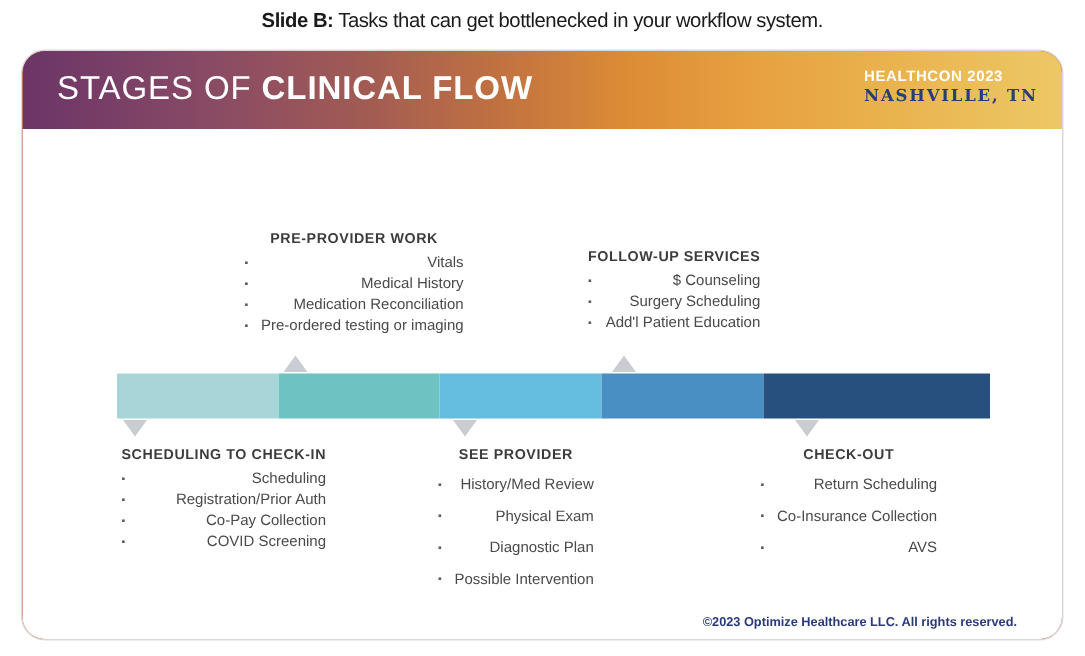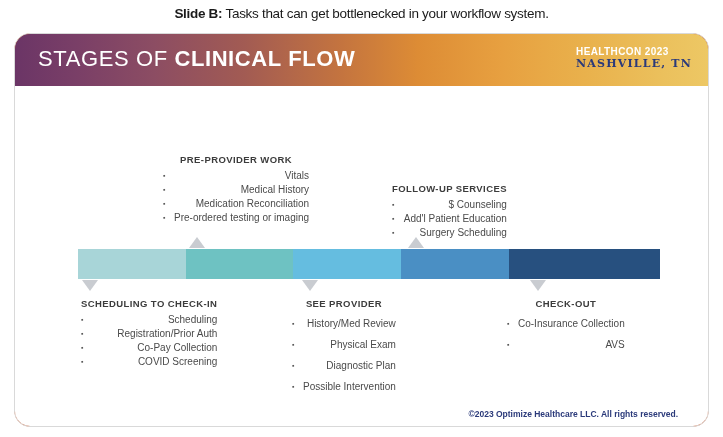--- a/index.html
+++ b/index.html
@@ -145,21 +145,21 @@
     top: 0;
     font-size: 7px;
     color: #5a5a5a;
     line-height: 14px;
   }
   .bullets.loose li { line-height: 21px; }
   .bullets.loose li::before { line-height: 21px; }
 
   
   #blk-pre       { left: 148px; top: 68px; }
-  #blk-followup  { left: 377px; top: 97px; }
+  #blk-followup  { left: 377px; top: 80px; }
   #blk-sched     { left: 66px;  top: 212px; }
   #blk-see       { left: 277px; top: 212px; }
   #blk-checkout  { left: 492px; top: 212px; }
 
   
   .stage-bar {
     position: absolute;
     left: 63px;
     top: 163px;
     width: 582px;
@@ -224,22 +224,22 @@
         <li>Medical History</li>
         <li>Medication Reconciliation</li>
         <li>Pre-ordered testing or imaging</li>
       </ul>
     </div>
 
     <div class="block" id="blk-followup">
       <div class="block-title">FOLLOW-UP SERVICES</div>
       <ul class="bullets">
         <li>$ Counseling</li>
+        <li>Surgery Scheduling</li>
         <li>Add'l Patient Education</li>
-        <li>Surgery Scheduling</li>
       </ul>
     </div>
 
     <div class="stage-bar">
       <div class="stage-seg" style="width:18.5%;background:#a8d5d8;"></div>
       <div class="stage-seg" style="width:18.5%;background:#6ec2c2;"></div>
       <div class="stage-seg" style="width:18.5%;background:#65bde0;"></div>
       <div class="stage-seg" style="width:18.5%;background:#4a8fc4;"></div>
       <div class="stage-seg" style="width:26%;background:#27507f;"></div>
     </div>
@@ -267,20 +267,21 @@
         <li>History/Med Review</li>
         <li>Physical Exam</li>
         <li>Diagnostic Plan</li>
         <li>Possible Intervention</li>
       </ul>
     </div>
 
     <div class="block" id="blk-checkout">
       <div class="block-title center">CHECK-OUT</div>
       <ul class="bullets loose">
+        <li>Return Scheduling</li>
         <li>Co-Insurance Collection</li>
         <li>AVS</li>
       </ul>
     </div>
 
     <div class="footer-text">©2023 Optimize Healthcare LLC. All rights reserved.</div>
 
   </div>
 </div>
 

